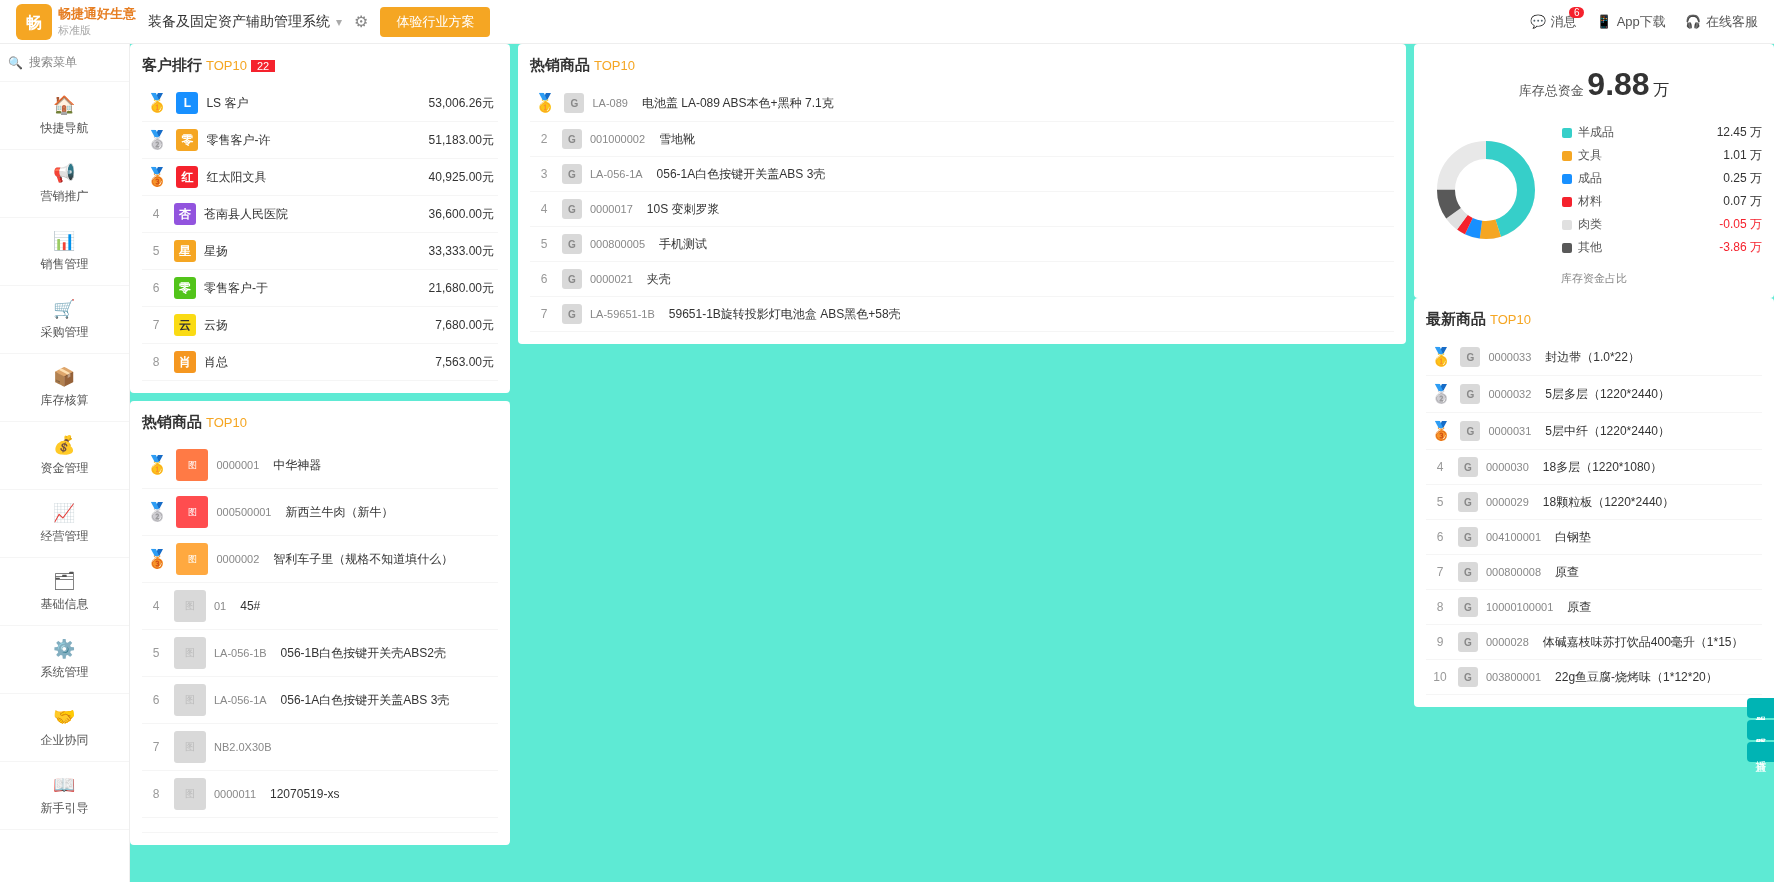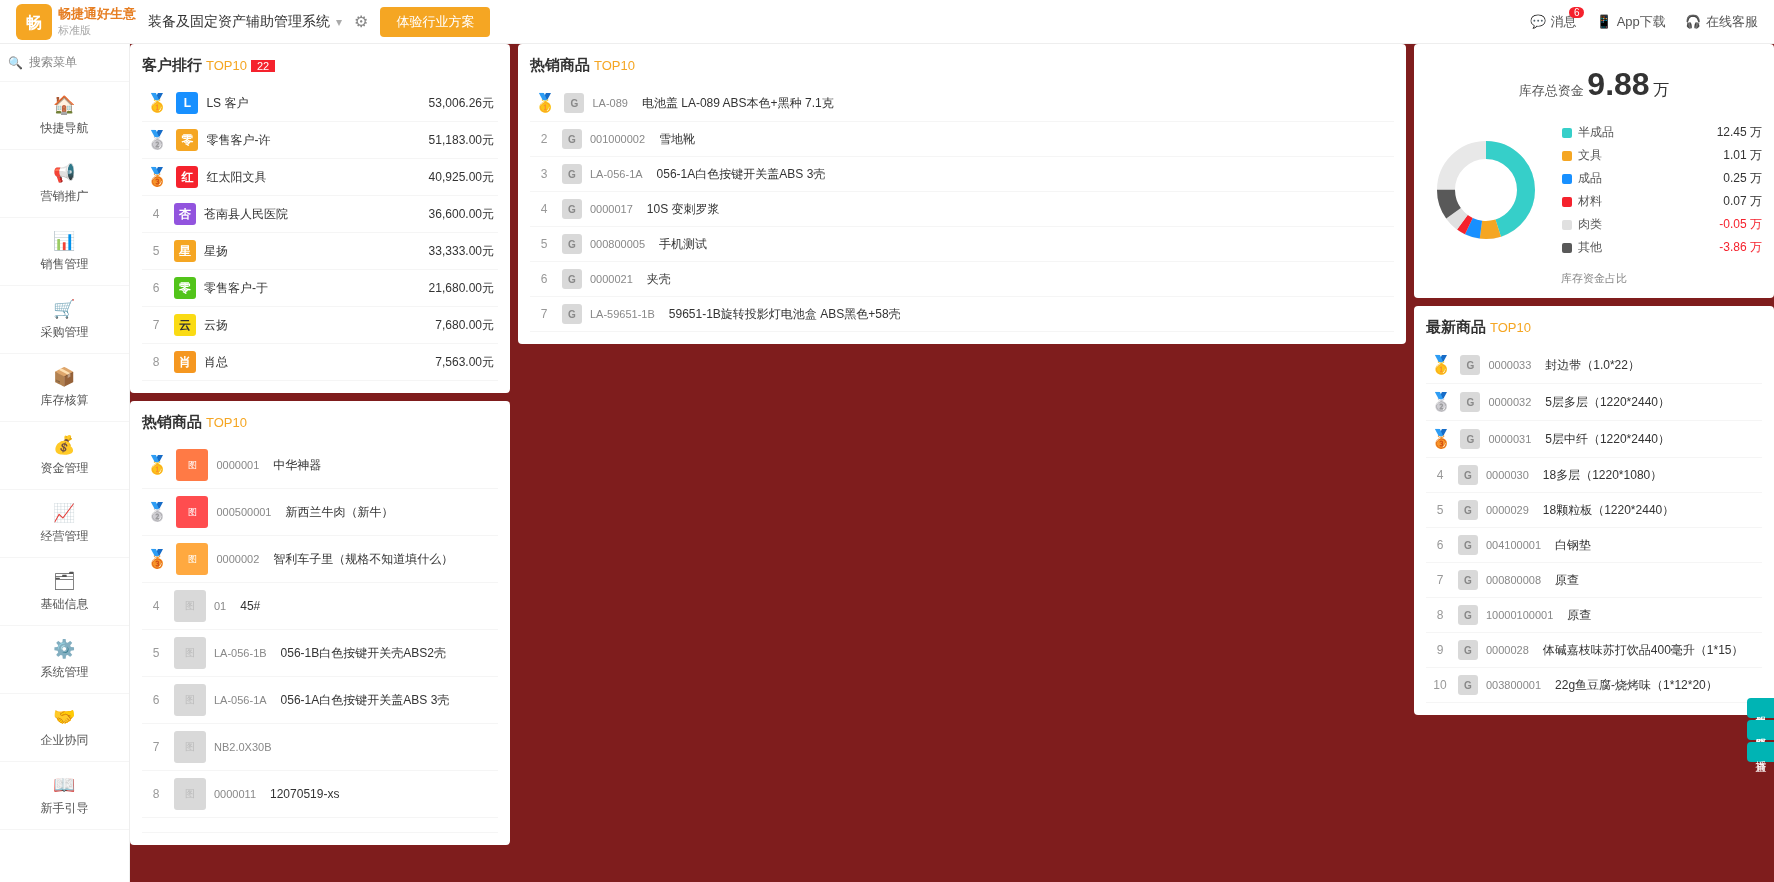--- a/index.html
+++ b/index.html
@@ -56,30 +56,30 @@
 
     
     .content-area { flex: 1; display: flex; flex-direction: column; overflow: hidden; }
 
     
     .nav-bar { background: #00b4b4; height: 42px; display: flex; align-items: center; padding: 0 20px; flex-shrink: 0; }
     .nav-tab { color: #fff; padding: 8px 16px; cursor: pointer; font-size: 14px; border-radius: 4px 4px 0 0; }
     .nav-tab.active { background: #f5f5f5; color: #333; }
 
     
-    .page-content { flex: 1; display: flex; overflow: hidden; background: #7f1d1d; gap: 8px; padding: 0; }
+    .page-content { flex: 1; display: flex; overflow: hidden; background: #5eead4; gap: 8px; padding: 0; }
 
     
     .left-col { width: 380px; flex-shrink: 0; display: flex; flex-direction: column; gap: 8px; overflow-y: auto; }
 
     
     .middle-col { flex: 1; display: flex; flex-direction: column; gap: 8px; overflow-y: auto; }
 
     
-    .right-col { width: 360px; flex-shrink: 0; display: flex; flex-direction: column; gap: 8px; overflow-y: auto; }
+    .right-col { width: 360px; flex-shrink: 0; display: flex; flex-direction: column; overflow-y: auto; }
 
     .card { background: #fff; border-radius: 4px; padding: 12px; }
     .top10-label { color: #f5a623; font-weight: bold; }
 
     
     .rank-list { list-style: none; }
     .rank-item { display: flex; align-items: center; padding: 7px 4px; border-bottom: 1px solid #f5f5f5; gap: 8px; }
     .rank-num { width: 20px; text-align: center; font-size: 12px; color: #999; flex-shrink: 0; }
     .rank-badge { width: 22px; height: 22px; border-radius: 3px; display: flex; align-items: center; justify-content: center; font-size: 12px; font-weight: bold; color: #fff; flex-shrink: 0; }
     .rank-name { flex: 1; font-size: 12px; color: #333; }

